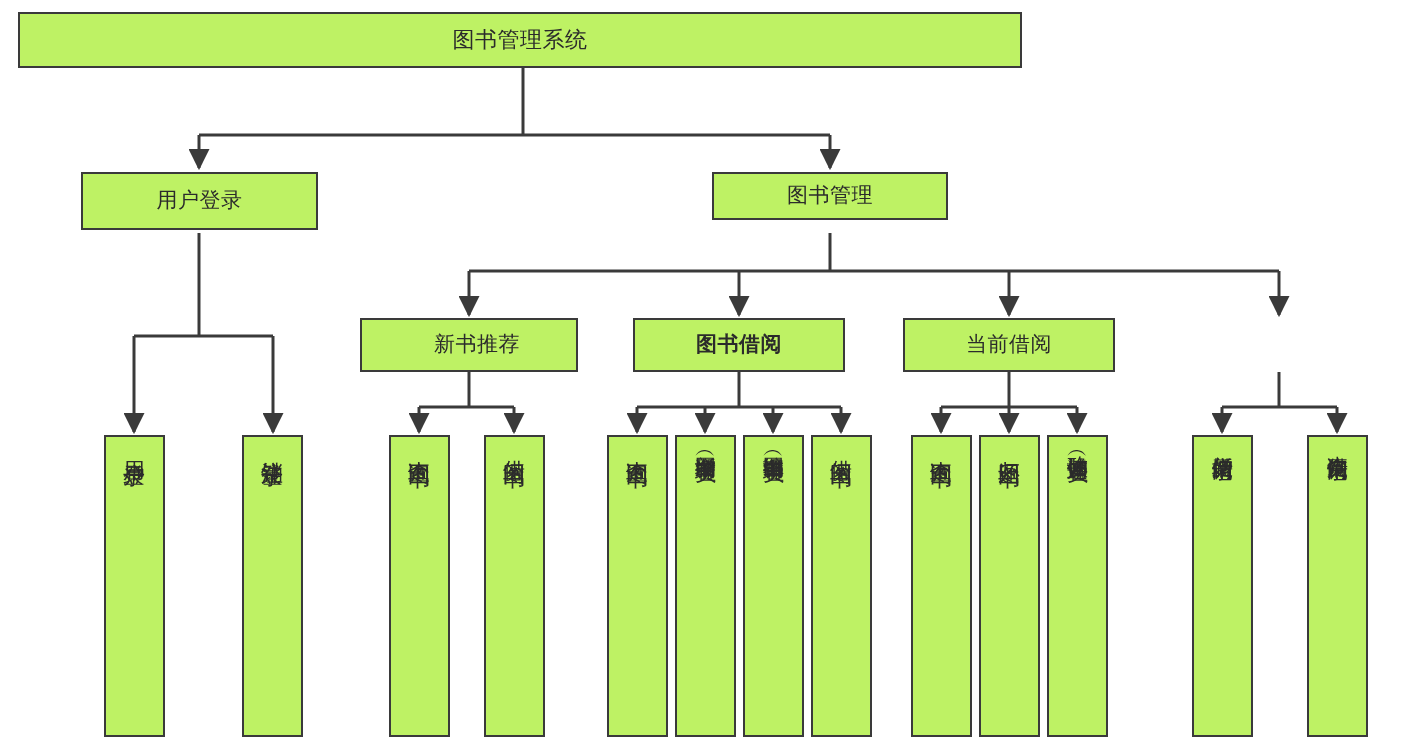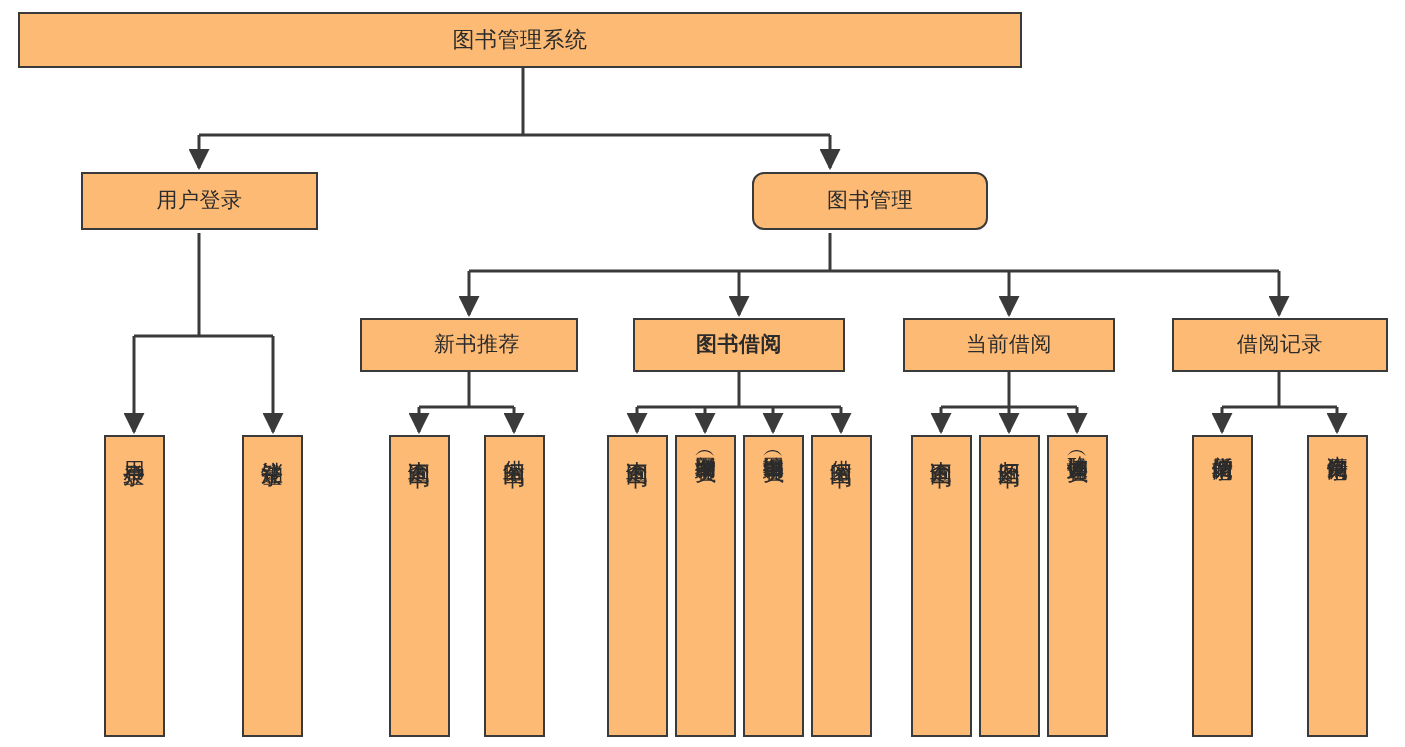--- a/index.html
+++ b/index.html
@@ -22,21 +22,21 @@
     position: absolute;
     left: 0;
     top: 0;
     width: 1405px;
     height: 747px;
     pointer-events: none;
   }
   .node {
     position: absolute;
     box-sizing: border-box;
-    background: #fdba74;
+    background: #bef264;
     border: 2px solid #3a3a3a;
     display: flex;
     align-items: center;
     justify-content: center;
     color: #2b2b2b;
     z-index: 2;
   }
   .node .label {
     display: block;
     text-align: center;
@@ -140,36 +140,33 @@
     </g>
   </svg>
 
   <div class="node horiz root" style="left:18px; top:12px; width:1004px; height:56px;">
     <span class="label">图书管理系统</span>
   </div>
 
   <div class="node horiz" style="left:81px; top:172px; width:237px; height:58px;">
     <span class="label">用户登录</span>
   </div>
-  <div class="node horiz" style="left:752px; top:172px; width:236px; height:58px;border-radius:12px;">
+  <div class="node horiz" style="left:712px; top:172px; width:236px; height:48px;">
     <span class="label">图书管理</span>
   </div>
 
   <div class="node horiz" style="left:360px; top:318px; width:218px; height:54px;padding-left:16px;">
     <span class="label">新书推荐</span>
   </div>
   <div class="node horiz" style="left:633px; top:318px; width:212px; height:54px;font-weight:bold;">
     <span class="label">图书借阅</span>
   </div>
   <div class="node horiz" style="left:903px; top:318px; width:212px; height:54px;justify-content:center;">
     <span class="label">当前借阅</span>
   </div>
-  <div class="node horiz" style="left:1172px; top:318px; width:216px; height:54px;">
-    <span class="label">借阅记录</span>
-  </div>
 
   <div class="node vert" style="left:104px; top:435px; width:61px; height:302px;">
     <span class="label">用户登录</span>
   </div>
   <div class="node vert" style="left:242px; top:435px; width:61px; height:302px;">
     <span class="label">注销登录</span>
   </div>
 
   <div class="node vert" style="left:389px; top:435px; width:61px; height:302px;">
     <span class="label">查询图书</span>

